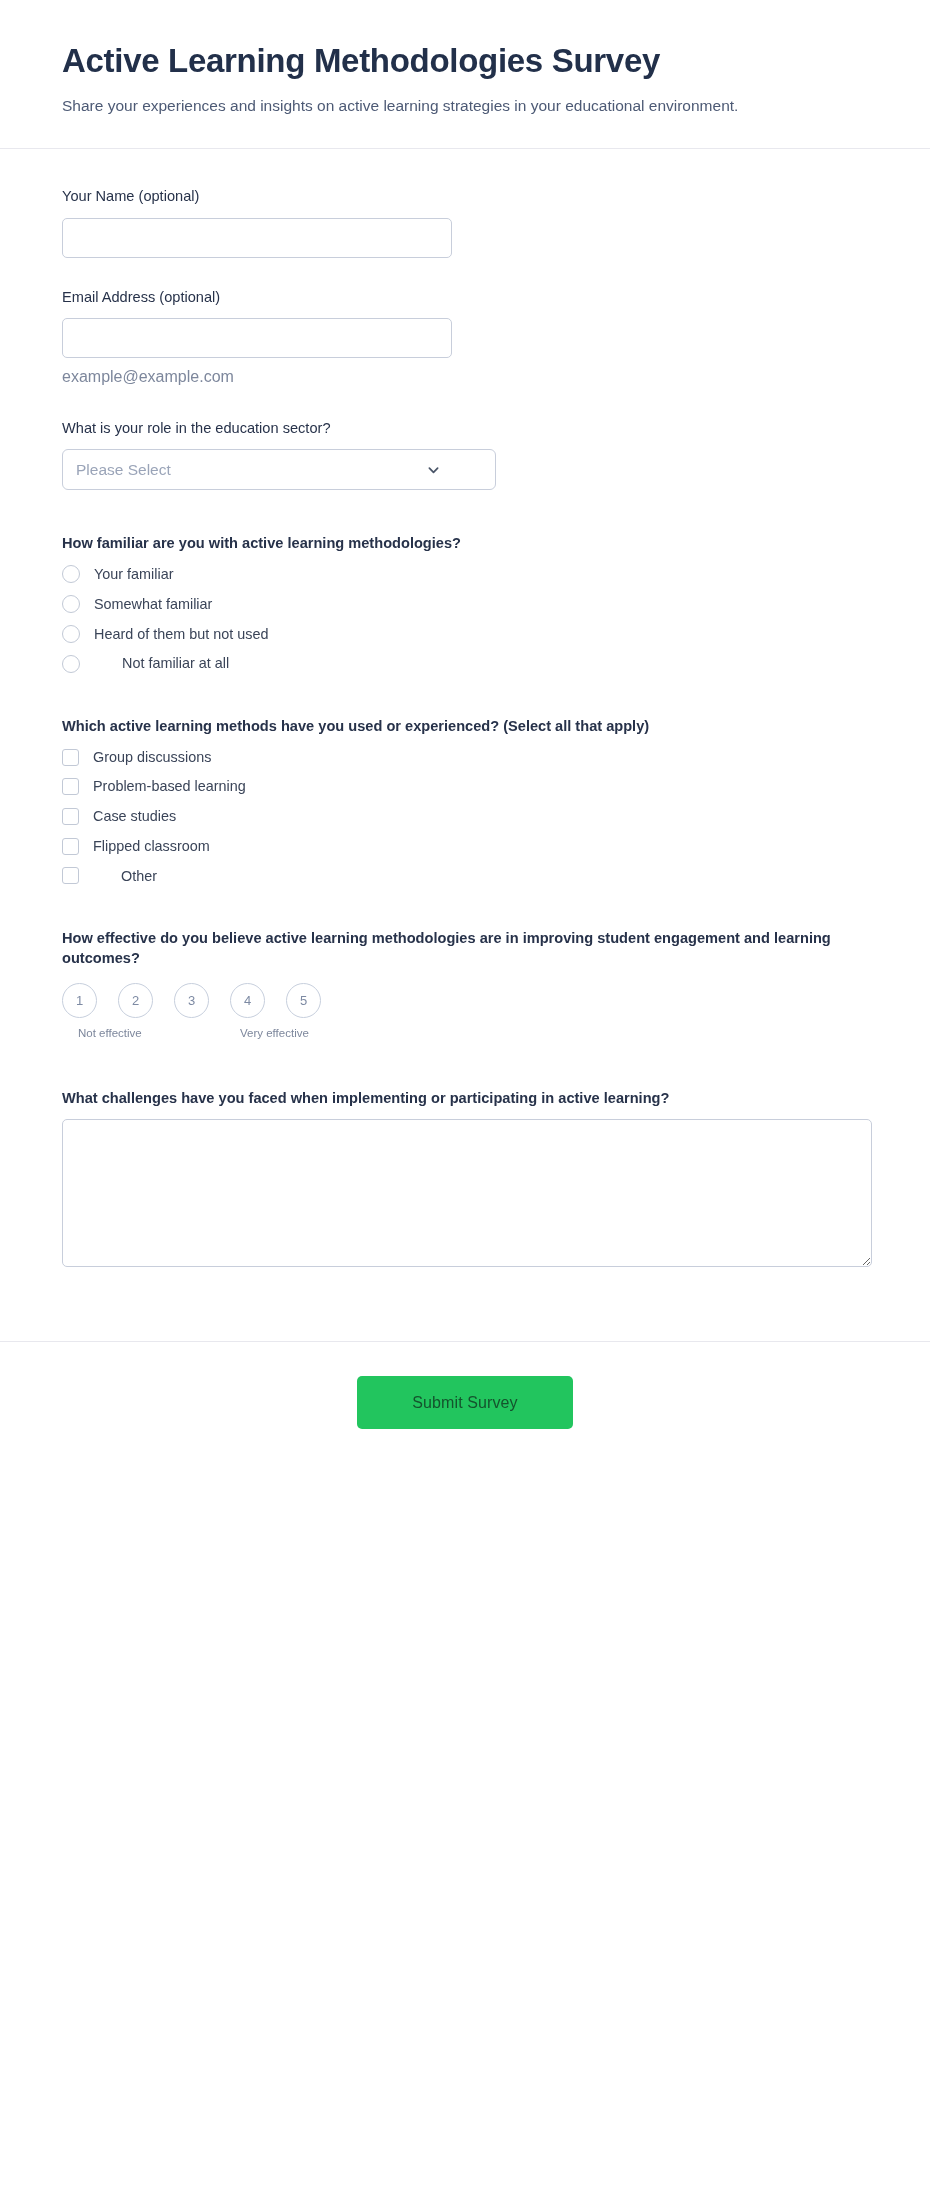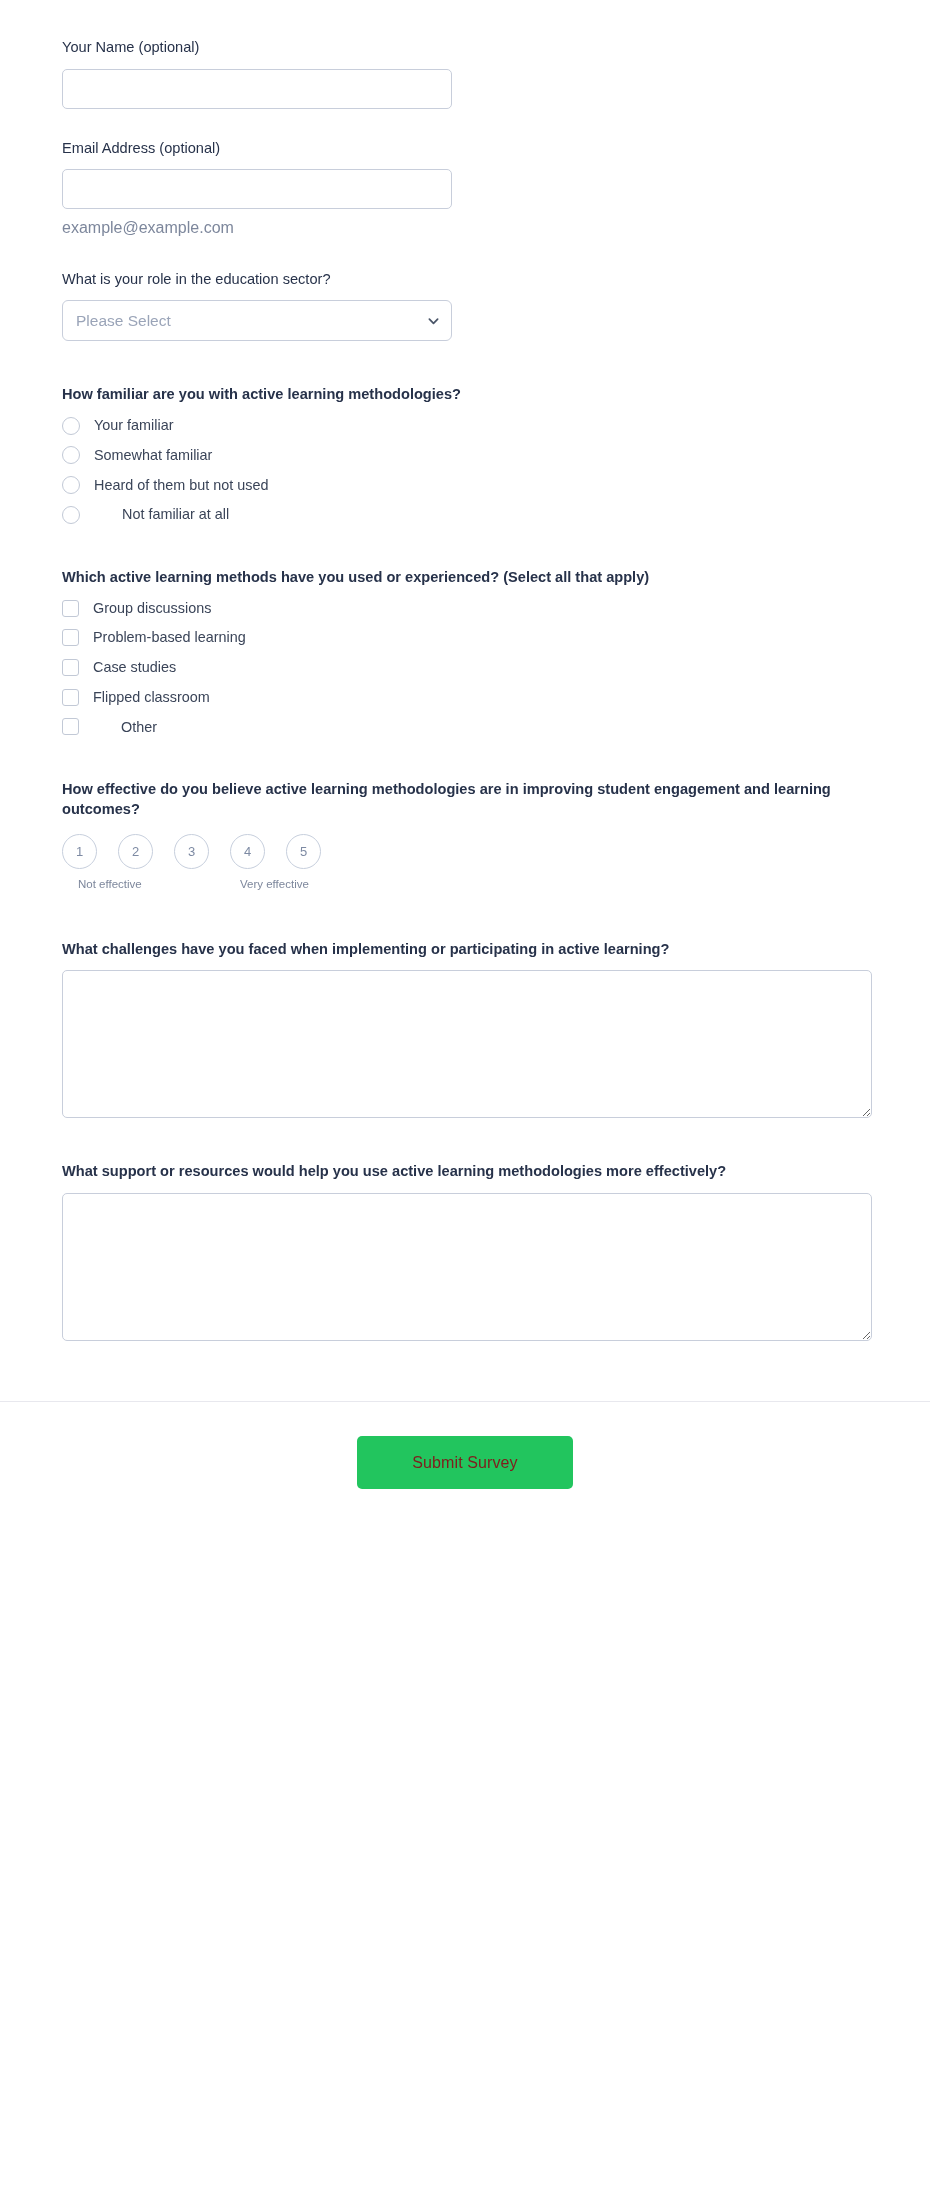--- a/index.html
+++ b/index.html
@@ -75,21 +75,21 @@
     margin-top: 8px;
     line-height: 1.4;
   }
 
   
   .select-wrap {
     position: relative;
     width: 390px;
   }
   .select-box {
-    width: 390px;
+    width: 434px;
     height: 41px;
     padding: 8px 34px 8px 13px;
     font-size: 15.5px;
     font-family: "Liberation Sans", sans-serif;
     color: #9aa4b8;
     background: #ffffff;
     border: 1px solid #c8cedb;
     border-radius: 6px;
     display: flex;
     align-items: center;
@@ -192,36 +192,40 @@
   .form-footer {
     border-top: 1px solid #e8e8ee;
     padding: 34px 0 44px 0;
     display: flex;
     justify-content: center;
   }
   .submit-button {
     min-width: 216px;
     height: 53px;
     background: #22c55e;
-    color: #7f1d1d;
+    color: #14532d;
     font-size: 16px;
     font-family: "Liberation Sans", sans-serif;
     border: none;
     border-radius: 5px;
     cursor: pointer;
     letter-spacing: 0.1px;
   }
 
   .spacer-lg { height: 14px; }
 </style>
 </head>
 <body>
 
 <div class="page">
 
+  <div class="form-header">
+    <h1 class="form-title">Active Learning Methodologies Survey</h1>
+    <p class="form-subtitle">Share your experiences and insights on active learning strategies in your educational environment.</p>
+  </div>
 
   <div class="form-body">
 
     <div class="field-block">
       <label class="field-label">Your Name (optional)</label>
       <input class="text-input" type="text" placeholder="" style="">
     </div>
 
     <div class="field-block">
       <label class="field-label">Email Address (optional)</label>
@@ -312,24 +316,20 @@
 
     <div class="spacer-lg"></div>
 
     <div class="field-block">
       <label class="field-label q wide">What challenges have you faced when implementing or participating in active learning?</label>
       <textarea class="textarea-box" placeholder="" style=""></textarea>
     </div>
 
     <div class="spacer-lg"></div>
 
-    <div class="field-block">
-      <label class="field-label q wide">What support or resources would help you use active learning methodologies more effectively?</label>
-      <textarea class="textarea-box" placeholder="" style=""></textarea>
-    </div>
 
   </div>
 
   <div class="form-footer">
     <button class="submit-button">Submit Survey</button>
   </div>
 
 </div>
 
 </body></html>

